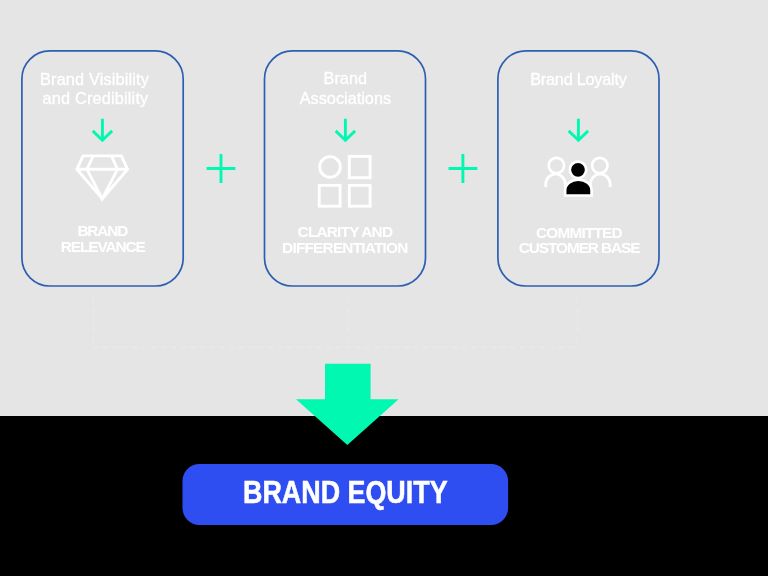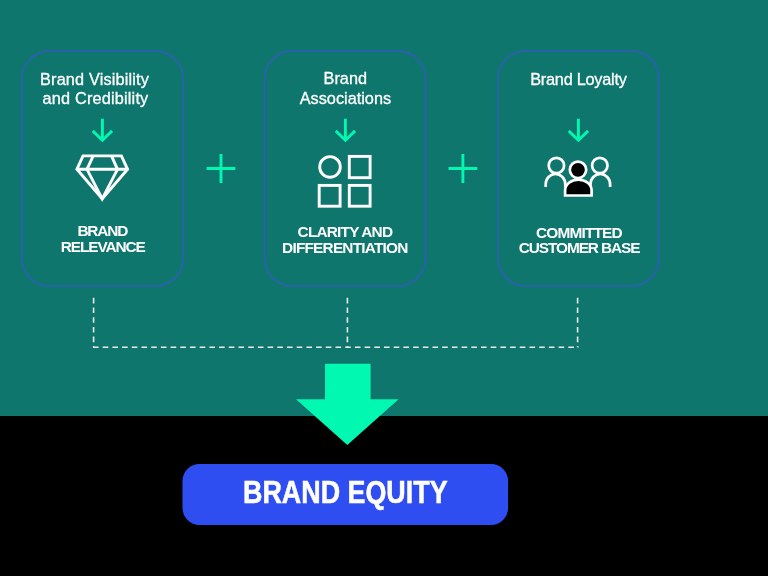--- a/index.html
+++ b/index.html
@@ -1,16 +1,16 @@
 <!DOCTYPE html>
 <html><head>
 <meta charset="utf-8">
 <style>
   html,body{margin:0;padding:0;background:#000;width:768px;height:576px;overflow:hidden}
-  #stage{position:relative;width:768px;height:416px;background:#0f766e}
+  #stage{position:relative;width:768px;height:416px;background:#e5e5e5}
   svg{display:block;position:absolute;left:0;top:0}
   #labels{transform:translateZ(0)}
   text{font-family:"Liberation Sans",sans-serif}
 </style>
 </head>
 <body>
 <div id="stage">
 <svg id="shapes" width="768" height="576" viewBox="0 0 768 576">
 
   <g fill="none" stroke="#2c5fb2" stroke-width="1.7">

